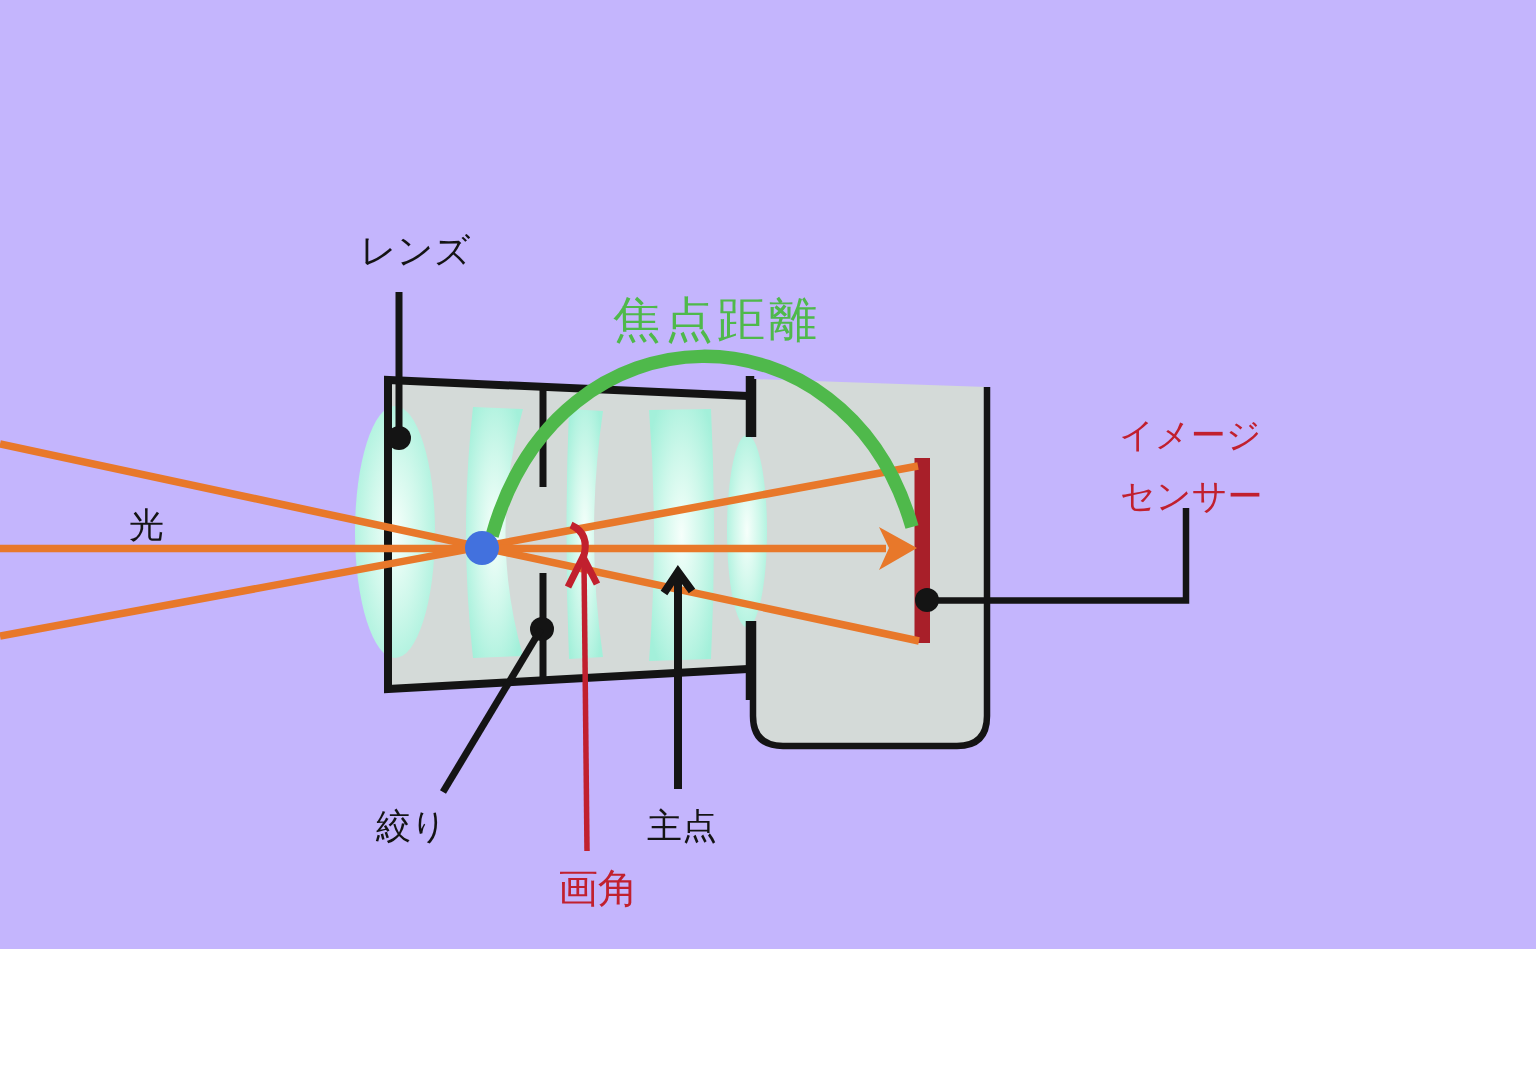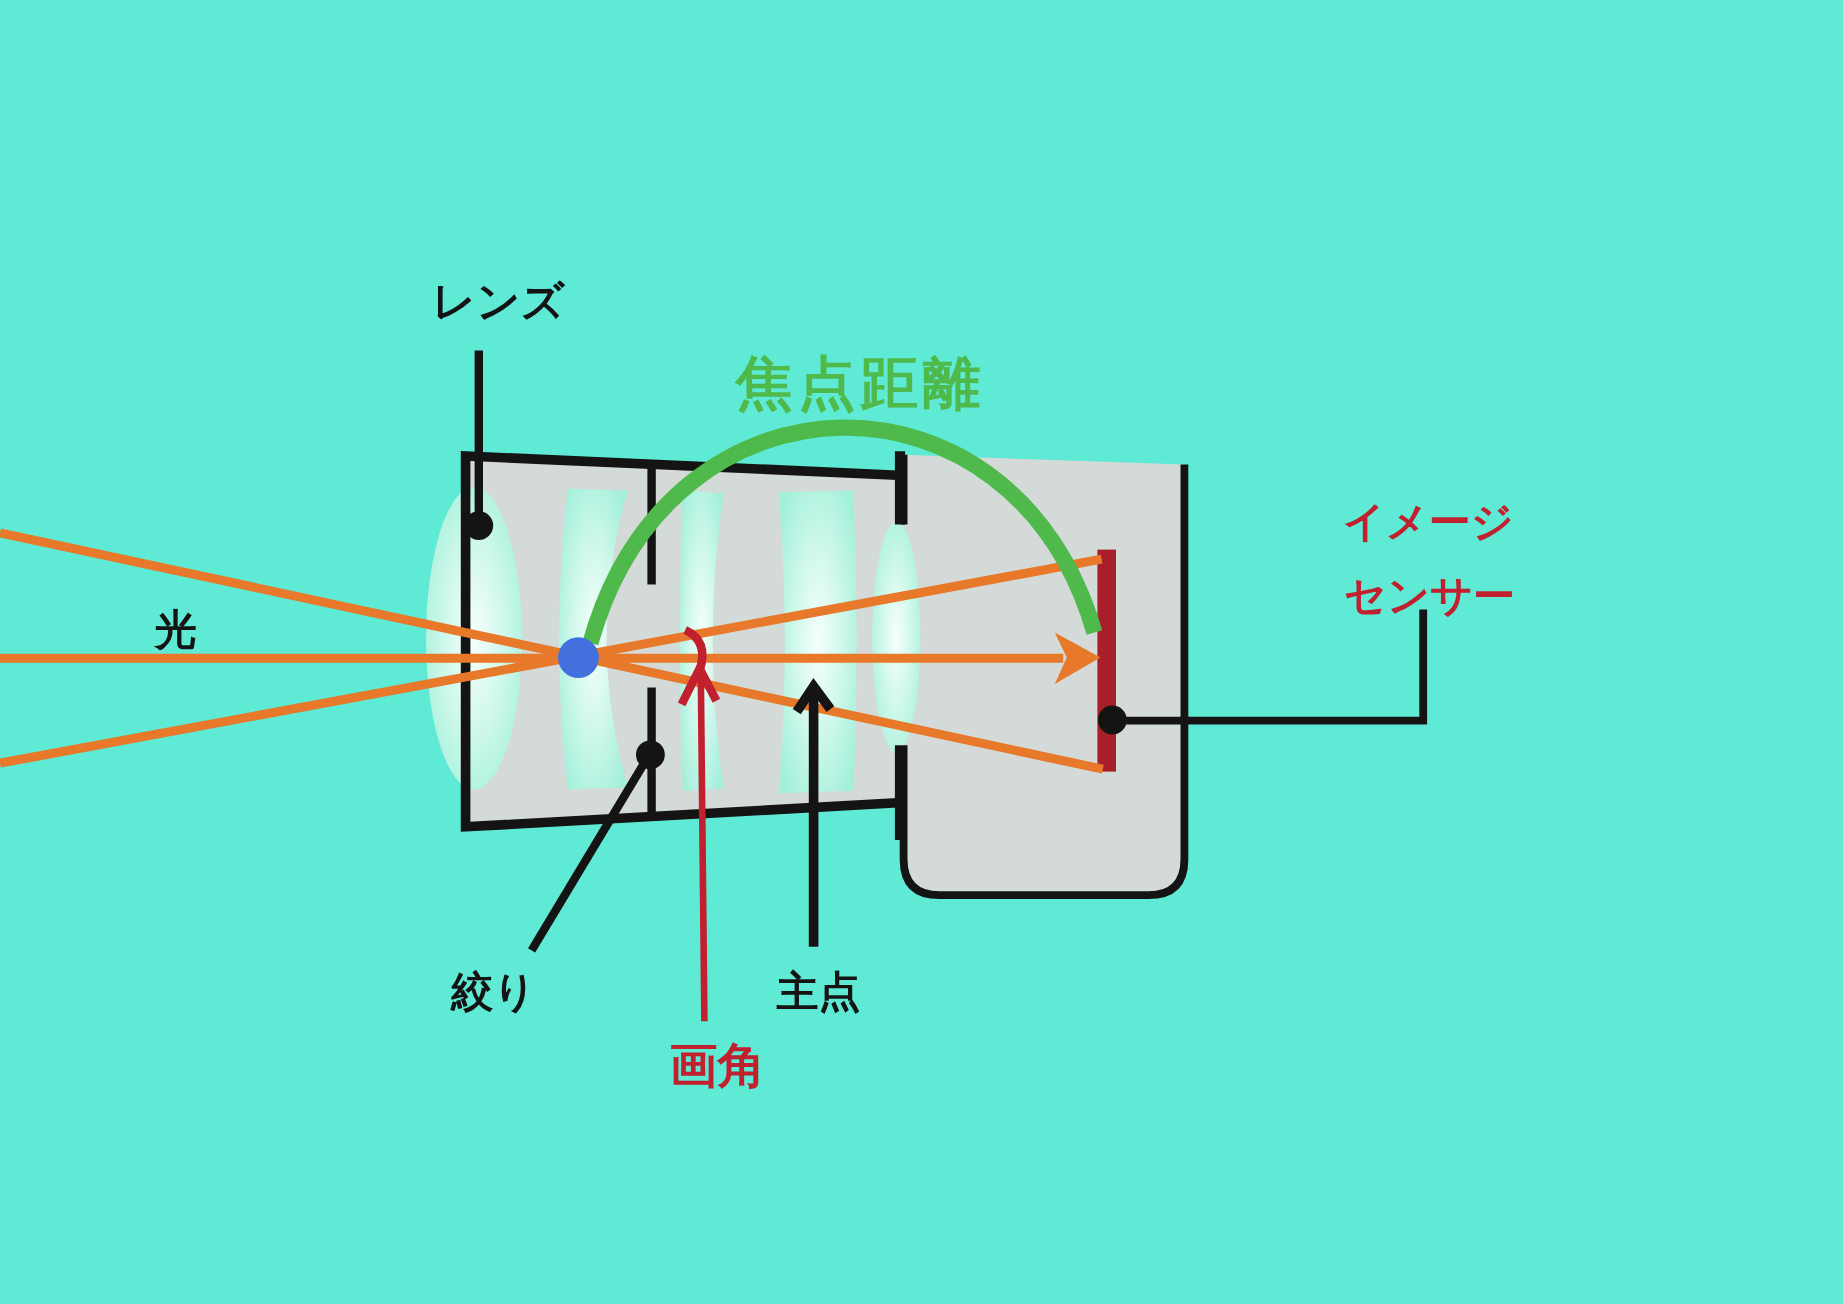--- a/index.html
+++ b/index.html
@@ -1,16 +1,16 @@
 <!DOCTYPE html>
 <html style="--color-black: #141414; --color-gray: #D4DAD8; --color-orange: #E8782A; --color-green: #4FB94B; --color-red: #C1202E; --color-sensor_red: #A81F29; --color-blue: #4271DE; --color-lens_center: #F6FFFB; --color-lens_mid: #CFF8EB; --color-lens_edge: #A3F0DA;"><head>
 <meta charset="utf-8">
 <style>
   html, body { margin: 0; padding: 0; background: #ffffff; }
-  .stage { width: 1536px; height: 1087px; position: relative; background: #5eead4; overflow: hidden; font-weight: bold; }
+  .stage { width: 1536px; height: 949px; position: relative; background: #c4b5fd; overflow: hidden; }
   svg { display: block; }
 
   .fill-gray   { fill: var(--color-gray); }
   .ln          { stroke: var(--color-black); fill: none; }
   .dot         { fill: var(--color-black); }
   .ray         { stroke: var(--color-orange); fill: none; }
   .ray-fill    { fill: var(--color-orange); }
   .green-ln    { stroke: var(--color-green); fill: none; }
   .red-ln      { stroke: var(--color-red); fill: none; }
   .sensor-fill { fill: var(--color-sensor_red); }

